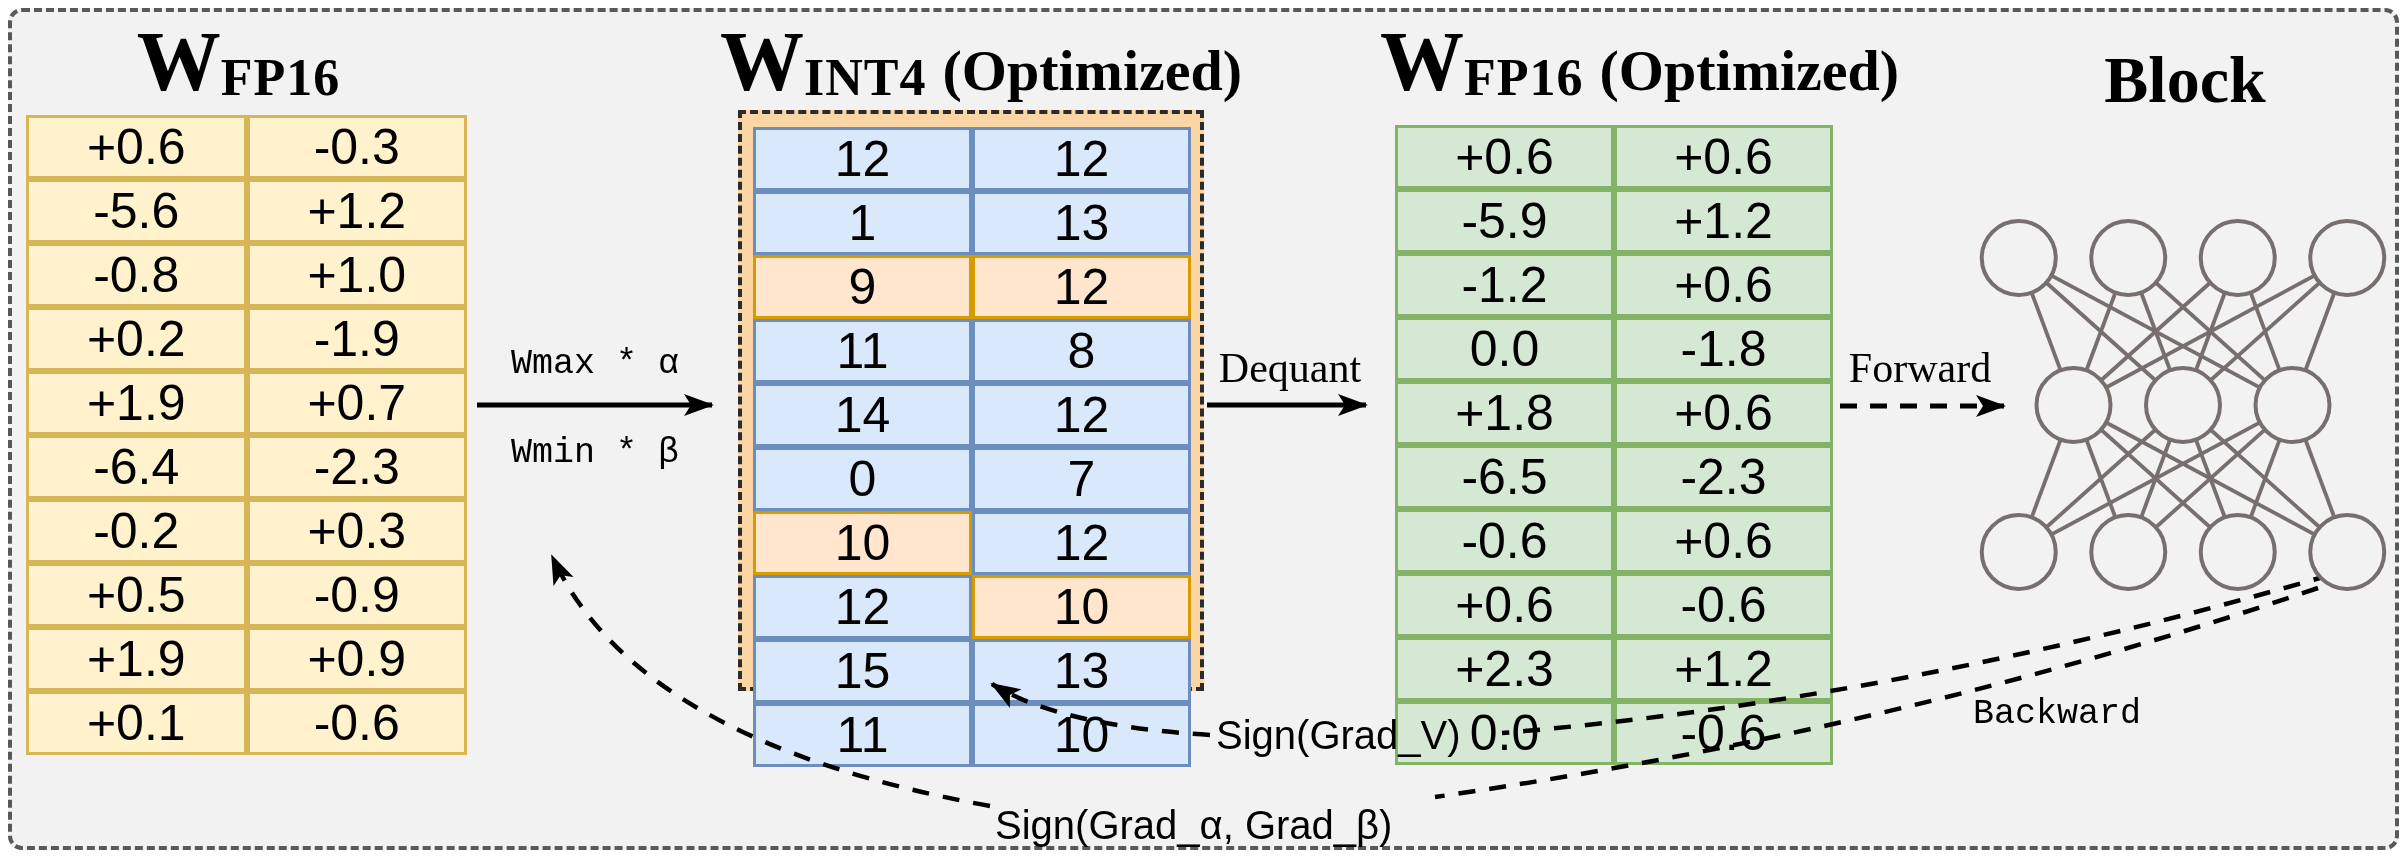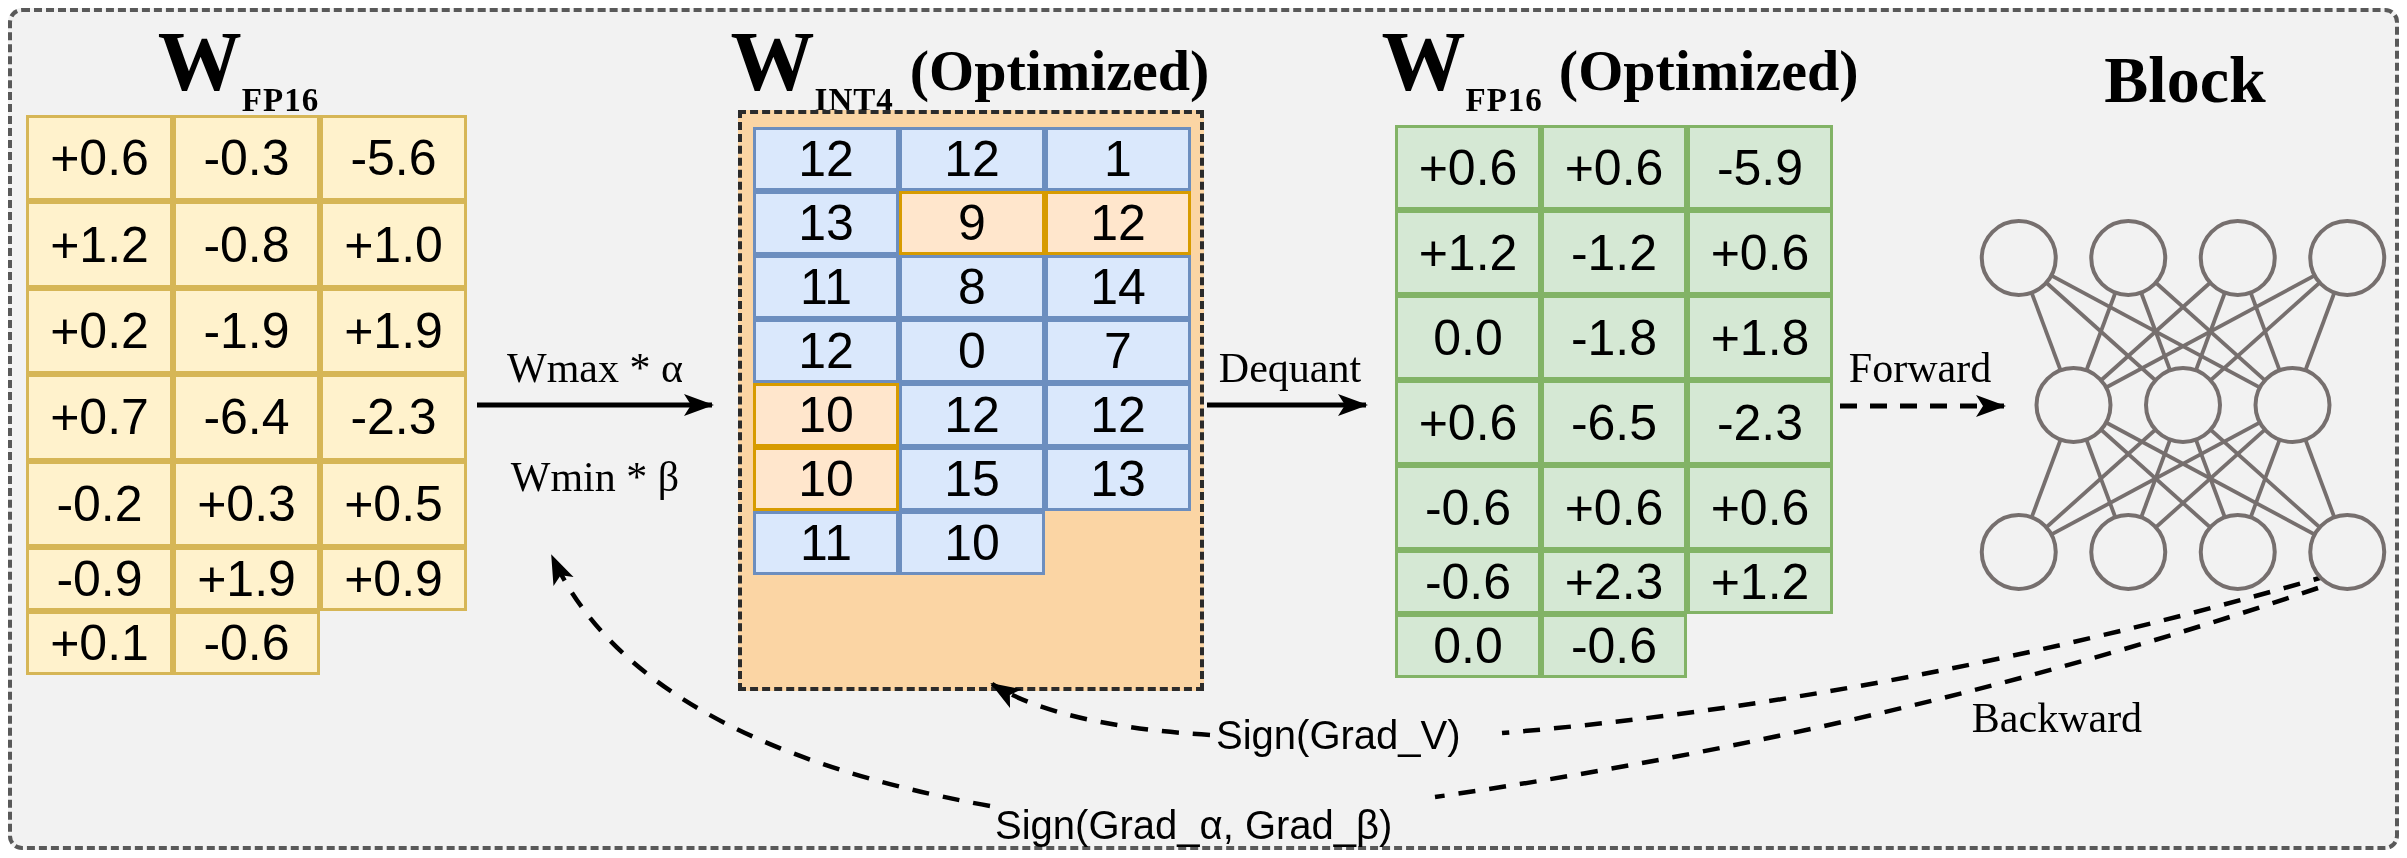--- a/index.html
+++ b/index.html
@@ -6,38 +6,38 @@
   .canvas{position:relative;width:2407px;height:858px;background:#ffffff;overflow:hidden;
           font-family:"Liberation Sans",sans-serif;color:#000;}
   .panel{position:absolute;left:8px;top:8px;width:2383px;height:834px;
          background:#F2F2F2;border:4px dashed #595959;border-radius:14px;}
   .overlay{position:absolute;left:0;top:0;pointer-events:none;}
 
   
   .mtitle{position:absolute;text-align:center;white-space:nowrap;
           font-family:"Liberation Serif",serif;font-weight:bold;line-height:1;}
   .mtitle .W{font-size:84px;}
-  .mtitle .sub{font-size:33px;display:inline-block;position:relative;top:21px;letter-spacing:1px;}
+  .mtitle .sub{font-size:52px;display:inline-block;position:relative;top:5px;letter-spacing:1px;}
   .mtitle .rest{font-size:58px;margin-left:16px;}
   .block-title{position:absolute;font-family:"Liberation Serif",serif;font-weight:bold;
                font-size:66px;text-align:center;white-space:nowrap;}
 
   
-  .matrix{position:absolute;display:grid;grid-template-columns:repeat(3,1fr);
+  .matrix{position:absolute;display:grid;grid-template-columns:repeat(2,1fr);
           grid-template-rows:repeat(5,1fr);border-radius:22px;}
   .matrix .cell{border:3px solid var(--stroke);background:var(--fill);
           display:flex;align-items:center;justify-content:center;
           font-size:50px;font-family:"Liberation Sans",sans-serif;}
   .matrix .cell.hl{border-color:var(--hl-stroke);background:var(--hl-fill);}
   .int4-container{position:absolute;left:738px;top:110px;width:458px;height:573px;
           background:#FBD5A4;border:4px dashed #2b2b2b;}
 
   
   .lbl{position:absolute;white-space:nowrap;line-height:1.15;}
-  .sans42{font-size:42px;font-family:Liberation Serif, serif;}
+  .sans42{font-size:35px;font-family:Liberation Mono, monospace;}
   .serif42{font-size:42px;font-family:"Liberation Serif",serif;}
   .sans40{font-size:40px;font-family:"Liberation Sans",sans-serif;}
   .center{text-align:center;}
 </style>
 </head>
 <body>
 
 <div class="canvas">
 
   <div class="panel"></div>
@@ -118,21 +118,21 @@
       <div class="cell">+0.6</div>
       <div class="cell">+0.6</div>
       <div class="cell">-0.6</div>
       <div class="cell">+2.3</div>
       <div class="cell">+1.2</div>
       <div class="cell">0.0</div>
       <div class="cell">-0.6</div>
     </div>
 
   <div class="lbl sans42 center" style="left:460px;top:344px;width:270px;">Wmax * α</div>
-  <div class="lbl sans42 center" style="left:460px;top:433px;width:270px;margin-top:20px;">Wmin * β</div>
+  <div class="lbl sans42 center" style="left:460px;top:433px;width:270px;">Wmin * β</div>
   <div class="lbl serif42 center" style="left:1185px;top:344px;width:210px;">Dequant</div>
   <div class="lbl serif42 center" style="left:1815px;top:344px;width:210px;">Forward</div>
   <div class="lbl sans42 center" style="left:1937px;top:694px;width:240px;">Backward</div>
   <div class="lbl sans40" style="left:1216px;top:712px;">Sign(Grad_V)</div>
   <div class="lbl sans40" style="left:995px;top:782px;margin-top:20px;">Sign(Grad_α, Grad_β)</div>
 
   <svg class="overlay" width="2407" height="858" viewBox="0 0 2407 858">
     <defs>
       <marker id="ah" markerUnits="userSpaceOnUse" markerWidth="34" markerHeight="26" refX="28" refY="11" orient="auto">
         <path d="M0,0 L30,11 L0,22 L7,11 Z" fill="#000"></path>

